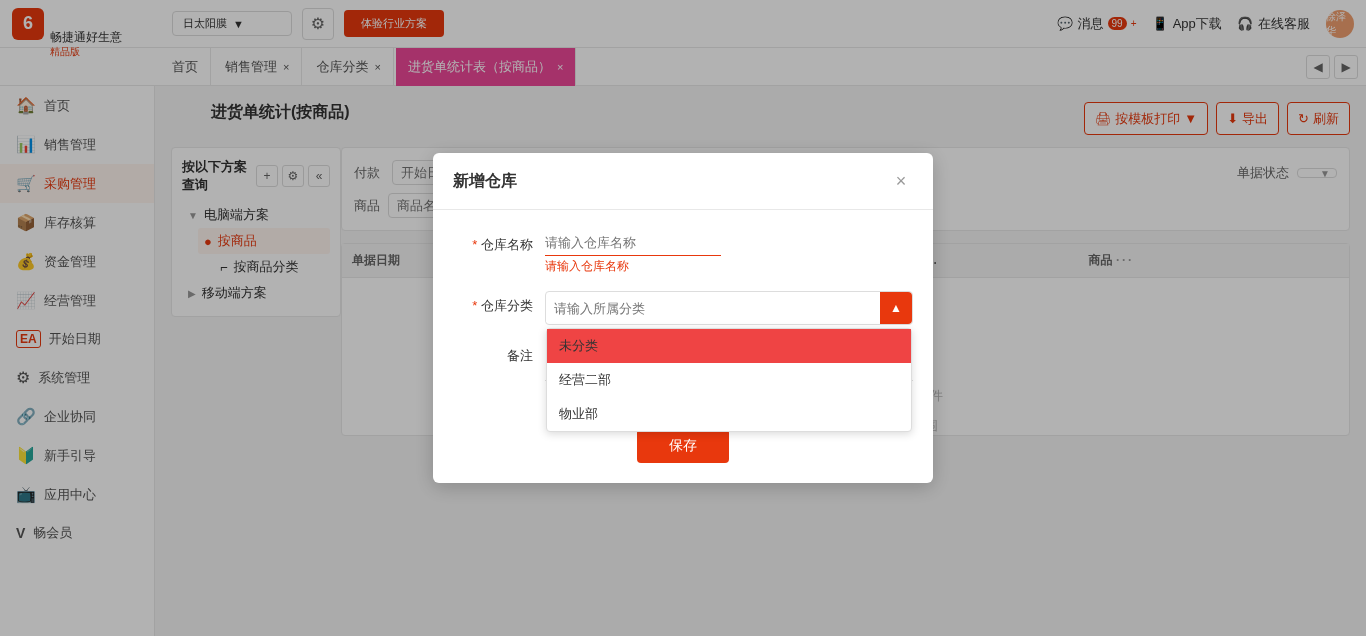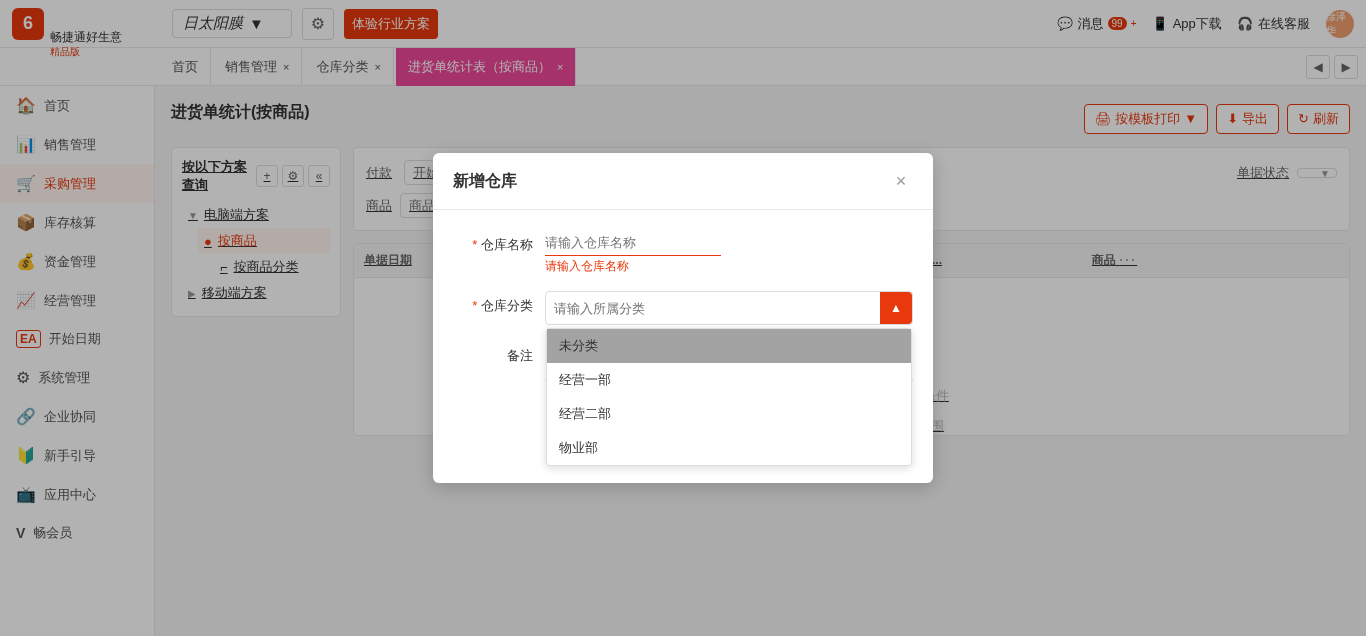--- a/index.html
+++ b/index.html
@@ -30,41 +30,40 @@
     }
     .logo-text { font-size: 12px; color: #333; line-height: 1.3; margin-top: 41px; }
     .logo-badge { font-size: 10px; color: #e8380d; }
     .header-selector {
       display: flex; align-items: center;
       border: 1px solid #ddd;
       border-radius: 4px;
       padding: 4px 10px;
       gap: 6px;
       cursor: pointer;
-      font-size: 15px;
+      font-size: 11px;
       min-width: 120px;
-      font-style: italic;
     }
     .gear-btn {
       width: 32px; height: 32px;
       border: 1px solid #ddd;
       border-radius: 4px;
       display: flex; align-items: center; justify-content: center;
       cursor: pointer;
       font-size: 16px;
       color: #666;
     }
     .trial-btn {
       background: #e8380d;
       color: #fff;
       border: none;
       border-radius: 4px;
-      padding: 6px 8px;
-      cursor: pointer;
-      font-size: 13px;
+      padding: 6px 17px;
+      cursor: pointer;
+      font-size: 11px;
     }
     .header-right {
       margin-left: auto;
       display: flex;
       align-items: center;
       gap: 16px;
     }
     .header-right-item {
       display: flex; align-items: center; gap: 4px;
       font-size: 13px; color: #333; cursor: pointer;
@@ -164,22 +163,22 @@
     }
     .page-title {
       font-size: 16px;
       font-weight: 600;
       color: #333;
       margin-bottom: 12px;
     }
     .page-title-actions {
       display: flex;
       justify-content: space-between;
-      align-items: center;
       margin-bottom: 12px;
+      margin-left: 40px;
     }
     .toolbar-right {
       display: flex; gap: 8px;
     }
     .btn-print {
       border: 1px solid #e8380d;
       color: #e8380d;
       background: #fff;
       border-radius: 4px;
       padding: 5px 10px;
@@ -390,21 +389,21 @@
       border: 1px solid #ddd;
       border-radius: 4px;
       box-shadow: 0 2px 8px rgba(0,0,0,0.15);
       z-index: 200;
     }
     .dropdown-item {
       padding: 8px 12px;
       font-size: 13px;
       cursor: pointer;
     }
-    .dropdown-item.selected { background: #a3a3a3; }
+    .dropdown-item.selected { background: #ef4444; }
     .textarea-field {
       flex: 1;
       border: none;
       border-bottom: 1px solid #ddd;
       padding: 5px 0;
       font-size: 13px;
       outline: none;
       resize: none;
       height: 40px;
       color: #333;
@@ -567,21 +566,21 @@
           <span>⬇</span>
           <span>导出</span>
         </button>
         <button class="btn-refresh">
           <span>↻</span>
           <span>刷新</span>
         </button>
       </div>
     </div>
 
-    <div style="display:flex;gap:12px;text-decoration:underline;">
+    <div style="display:flex;">
 
       <div class="left-panel">
         <div class="query-scheme">
           <div class="scheme-header">
             <span class="scheme-title">按以下方案查询</span>
             <div style="display:flex;gap:4px;">
               <div class="scheme-btn">+</div>
               <div class="scheme-btn">⚙</div>
               <div class="scheme-btn">«</div>
             </div>
@@ -683,21 +682,20 @@
       <div class="form-row">
         <div class="form-label">
           <span class="required">*</span>
           <span>仓库分类</span>
         </div>
         <div class="category-input-wrapper" style="position:relative;">
           <input class="category-input" type="text" placeholder="请输入所属分类" style="">
           <div class="category-toggle">▲</div>
           <div class="dropdown-list">
             <div class="dropdown-item selected">未分类</div>
-            <div class="dropdown-item">经营一部</div>
             <div class="dropdown-item">经营二部</div>
             <div class="dropdown-item">物业部</div>
           </div>
         </div>
       </div>
 
       <div class="form-row">
         <div class="form-label">
           <span>备注</span>
         </div>

